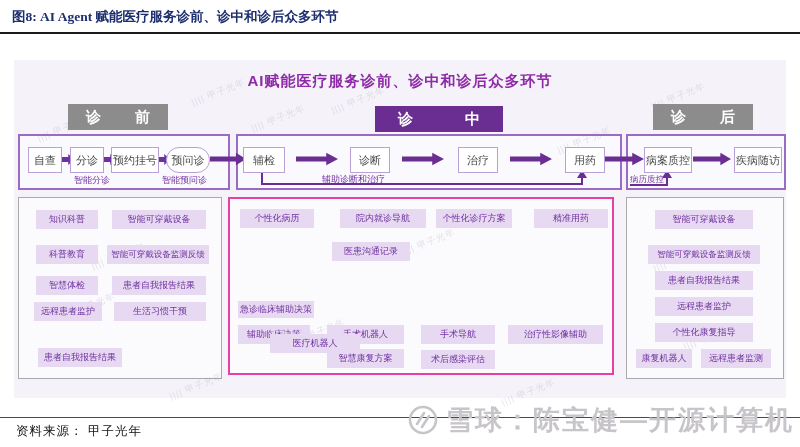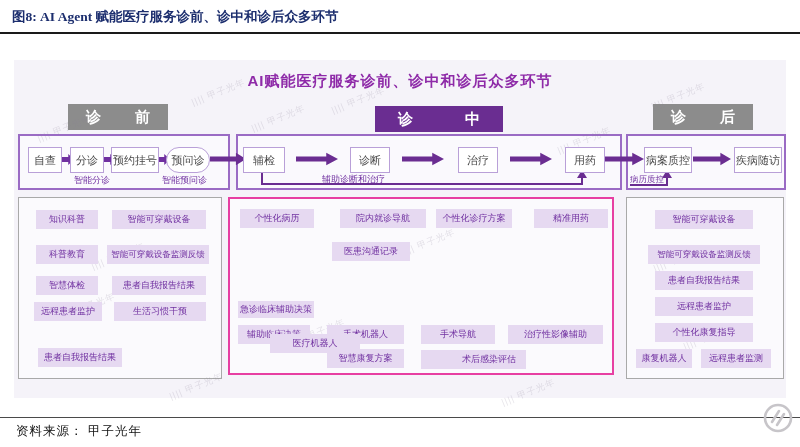--- a/index.html
+++ b/index.html
@@ -125,38 +125,39 @@
 <div class="abs chip" style="left:436px;top:209px;width:76px;height:19px;">个性化诊疗方案</div>
 <div class="abs chip" style="left:534px;top:209px;width:74px;height:19px;">精准用药</div>
 <div class="abs chip" style="left:332px;top:242px;width:78px;height:19px;">医患沟通记录</div>
 <div class="abs chip" style="left:238px;top:301px;width:76px;height:17px;">急诊临床辅助决策</div>
 <div class="abs chip" style="left:238px;top:325px;width:72px;height:19px;">辅助临床决策</div>
 <div class="abs chip" style="left:327px;top:325px;width:77px;height:19px;">手术机器人</div>
 <div class="abs chip" style="left:421px;top:325px;width:74px;height:19px;">手术导航</div>
 <div class="abs chip" style="left:508px;top:325px;width:95px;height:19px;">治疗性影像辅助</div>
 <div class="abs chip" style="left:238px;top:334px;width:90px;height:19px;margin-left:32px;">医疗机器人</div>
 <div class="abs chip" style="left:327px;top:349px;width:77px;height:19px;">智慧康复方案</div>
-<div class="abs chip" style="left:421px;top:350px;width:74px;height:19px;padding-left:31px;">术后感染评估</div>
+<div class="abs chip" style="left:421px;top:350px;width:74px;height:19px;">术后感染评估</div>
 
 <div class="abs chip" style="left:655px;top:210px;width:98px;height:19px;">智能可穿戴设备</div>
 <div class="abs chip" style="left:648px;top:245px;width:112px;height:19px;font-size:8.5px;">智能可穿戴设备监测反馈</div>
 <div class="abs chip" style="left:655px;top:271px;width:98px;height:19px;">患者自我报告结果</div>
 <div class="abs chip" style="left:655px;top:297px;width:98px;height:19px;">远程患者监护</div>
 <div class="abs chip" style="left:655px;top:323px;width:98px;height:19px;">个性化康复指导</div>
 <div class="abs chip" style="left:636px;top:349px;width:56px;height:19px;">康复机器人</div>
 <div class="abs chip" style="left:701px;top:349px;width:70px;height:19px;">远程患者监测</div>
 
 <div class="abs bottomrule"></div>
 <div class="abs source">资料来源： 甲子光年</div>
 <div class="abs xueqiu">
   <svg width="32" height="32" viewBox="0 0 32 32">
     <circle cx="16" cy="16" r="13" fill="none" stroke="#c7c5c9" stroke-width="2.6"></circle>
     <path d="M10 20 L17 9" stroke="#c7c5c9" stroke-width="2.6" stroke-linecap="round" fill="none"></path>
     <path d="M15 23 L22 12" stroke="#c7c5c9" stroke-width="2.6" stroke-linecap="round" fill="none"></path>
   </svg>
+  <span>雪球：陈宝健—开源计算机</span>
 </div>
 
 <span class="bgwm" style="left: 190px; top: 86px;">|||| 甲子光年</span>
 <span class="bgwm" style="left: 650px; top: 90px;">|||| 甲子光年</span>
 <span class="bgwm" style="left: 36px; top: 122px;">|||| 甲子光年</span>
 <span class="bgwm" style="left: 250px; top: 112px;">|||| 甲子光年</span>
 <span class="bgwm" style="left: 556px; top: 134px;">|||| 甲子光年</span>
 <span class="bgwm" style="left: 90px; top: 250px;">|||| 甲子光年</span>
 <span class="bgwm" style="left: 400px; top: 236px;">|||| 甲子光年</span>
 <span class="bgwm" style="left: 652px; top: 252px;">|||| 甲子光年</span>

